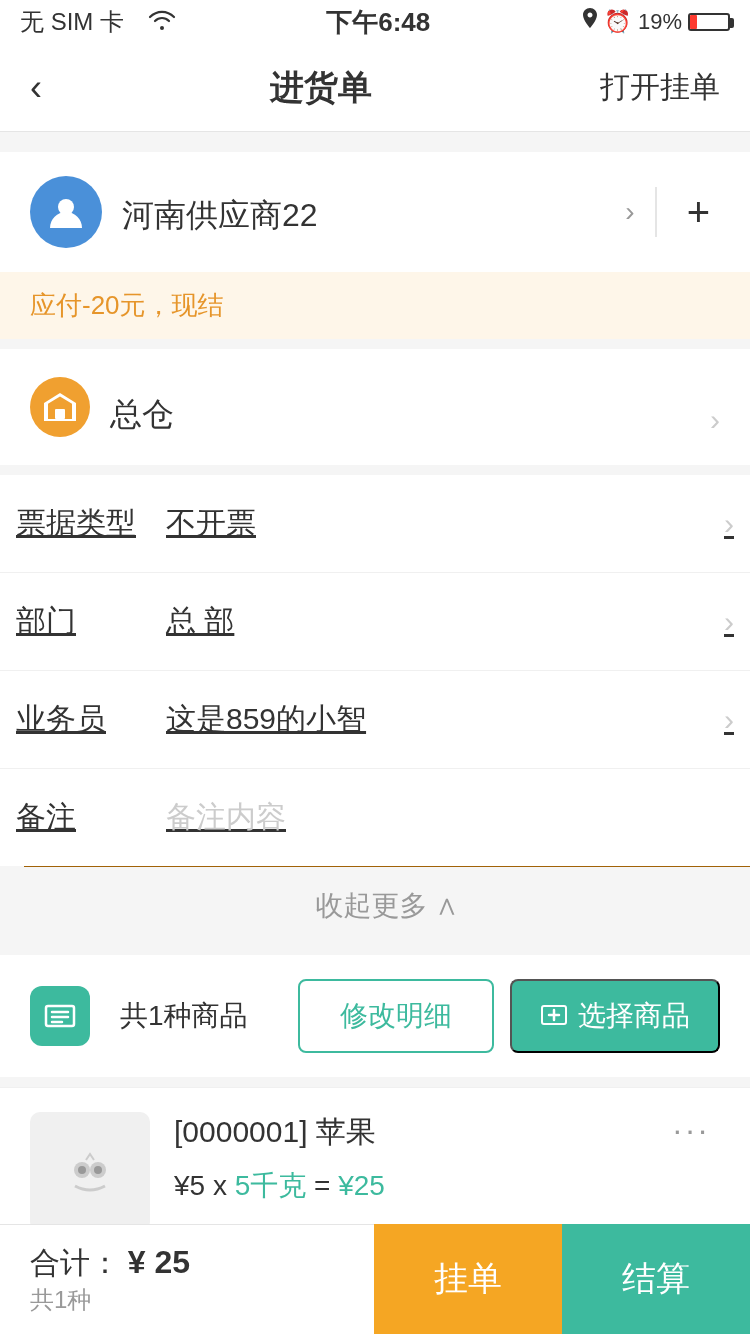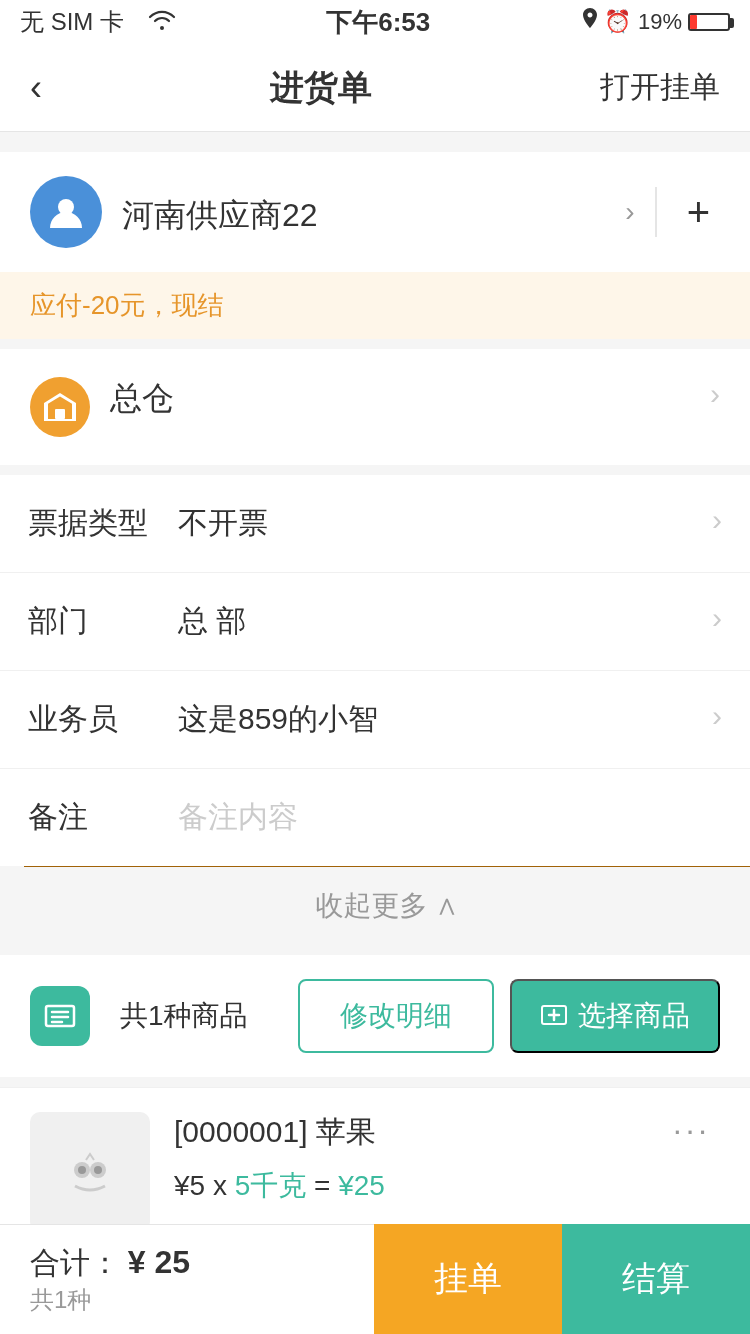--- a/index.html
+++ b/index.html
@@ -96,44 +96,46 @@
       background: #fef6e9;
       padding: 16px 30px;
       font-size: 26px;
       color: #e6952a;
     }
 
     
     .warehouse-row {
       background: #fff;
       display: flex;
-      align-items: flex-start;
+      align-items: flex-end;
       padding: 28px 30px;
       border-top: 10px solid #f5f5f5;
     }
     .warehouse-icon {
       width: 60px; height: 60px;
       border-radius: 50%;
       background: #f0a030;
       display: flex; align-items: center; justify-content: center;
       margin-right: 20px;
     }
     .warehouse-name { flex: 1; font-size: 32px; color: #333; }
     .row-arrow { color: #ccc; font-size: 30px; }
 
     
     .form-section {
       background: #fff;
       border-top: 10px solid #f5f5f5;
     }
     .form-row {
       display: flex;
-      padding: 28px 28px;
+      align-items: center;
+      padding: 28px 16px;
       border-bottom: 1px solid #f0f0f0;
       min-height: 88px;
+      text-decoration: underline;
     }
     .form-row:last-child { border-bottom: none; }
     .form-label {
       font-size: 30px;
       color: #333;
       width: 140px;
       flex-shrink: 0;
     }
     .form-value {
       flex: 1;
@@ -284,21 +286,21 @@
   <div class="status-left">
     <span>无 SIM 卡</span>
     <span>
       <svg width="28" height="20" viewBox="0 0 28 20" fill="none">
         <path d="M14 16a2 2 0 1 1 0 4 2 2 0 0 1 0-4z" fill="#333"></path>
         <path d="M7 11c1.9-1.9 4.4-3 7-3s5.1 1.1 7 3" stroke="#333" stroke-width="2.2" fill="none" stroke-linecap="round"></path>
         <path d="M2 7c3.2-3.2 7.7-5.2 12-5.2s8.8 2 12 5.2" stroke="#333" stroke-width="2.2" fill="none" stroke-linecap="round"></path>
       </svg>
     </span>
   </div>
-  <div class="status-center">下午6:53</div>
+  <div class="status-center">下午6:48</div>
   <div class="status-right">
     <span>
       <svg width="18" height="22" viewBox="0 0 18 22" fill="#333">
         <path d="M9 0C5.13 0 2 3.13 2 7c0 5.25 7 13 7 13s7-7.75 7-13c0-3.87-3.13-7-7-7zm0 9.5c-1.38 0-2.5-1.12-2.5-2.5S7.62 4.5 9 4.5s2.5 1.12 2.5 2.5S10.38 9.5 9 9.5z"></path>
       </svg>
     </span>
     <span>⏰</span>
     <span>19%</span>
     <span class="battery-icon">
       <div class="battery-fill"></div>

